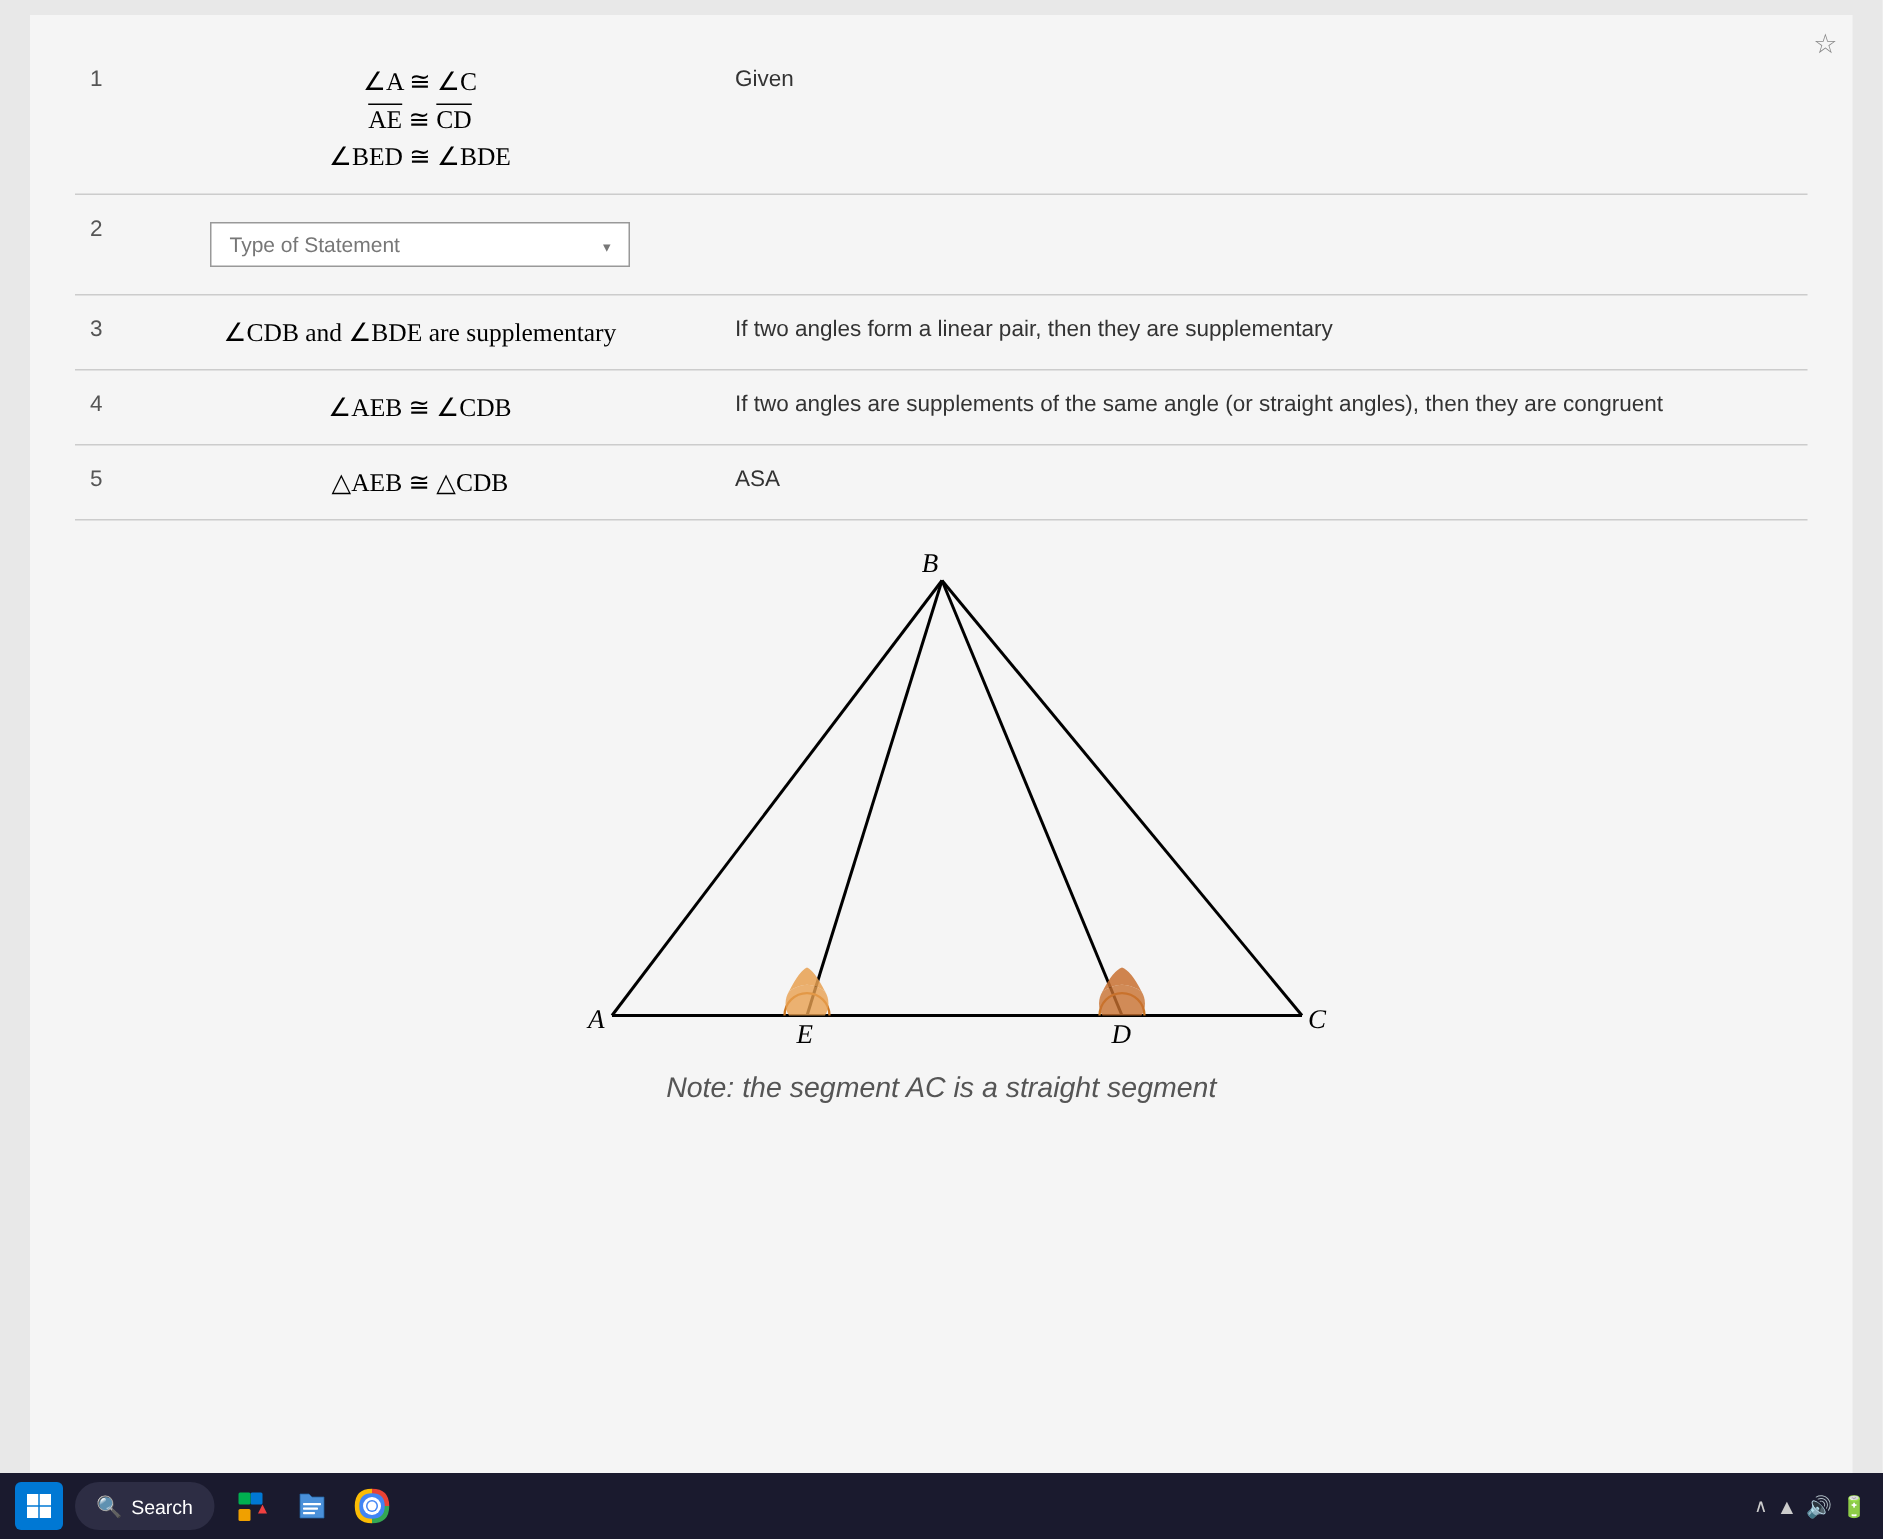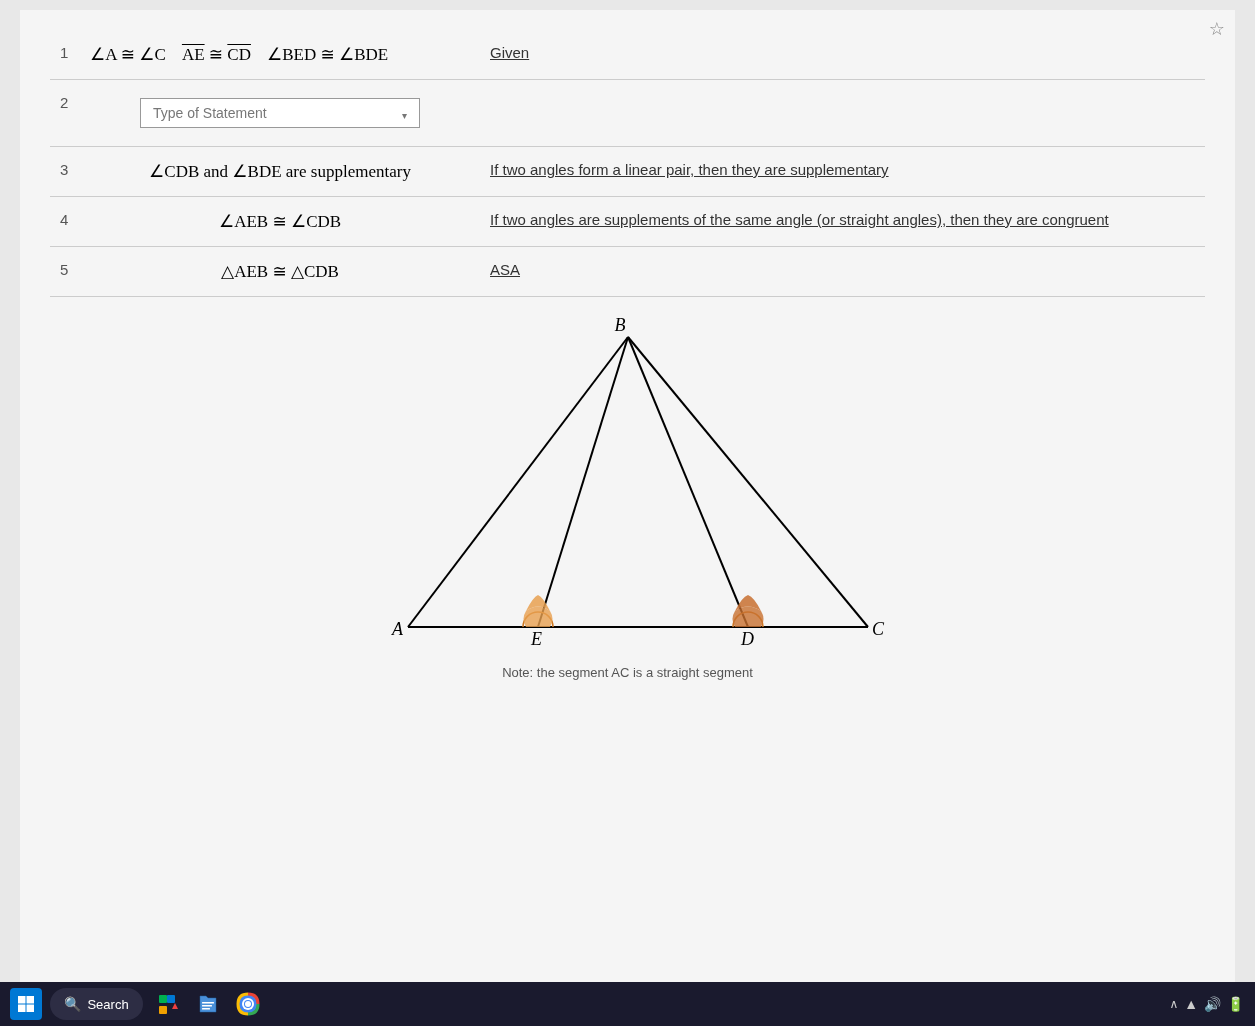--- a/index.html
+++ b/index.html
@@ -48,21 +48,20 @@
     .statement-cell {
       width: 400px;
       text-align: center;
       font-size: 16px;
     }
     .reason-cell {
       font-size: 15px;
       font-family: Arial, sans-serif;
       color: #333;
       padding-left: 30px;
-      text-decoration: underline;
     }
     
     .type-statement-dropdown {
       display: inline-flex;
       align-items: flex-end;
       justify-content: space-between;
       border: 1px solid #999;
       padding: 6px 12px;
       width: 280px;
       font-size: 14px;
@@ -79,33 +78,35 @@
     }
     
     .diagram-container {
       display: flex;
       flex-direction: column;
       align-items: center;
       margin-top: 10px;
     }
     .note-text {
       font-family: Arial, sans-serif;
-      font-size: 13px;
+      font-size: 19px;
       color: #555;
       margin-top: 8px;
+      font-style: italic;
     }
     
     .stmt {
       display: inline-block;
       font-size: 17px;
     }
     .row1-stmts {
       display: flex;
-      align-items: center;
-      gap: 16px;
+      flex-direction: column;
+      align-items: center;
+      gap: 4px;
     }
     
     .taskbar {
       position: fixed;
       bottom: 0;
       left: 0;
       width: 1255px;
       height: 44px;
       background: #1a1a2e;
       display: flex;

